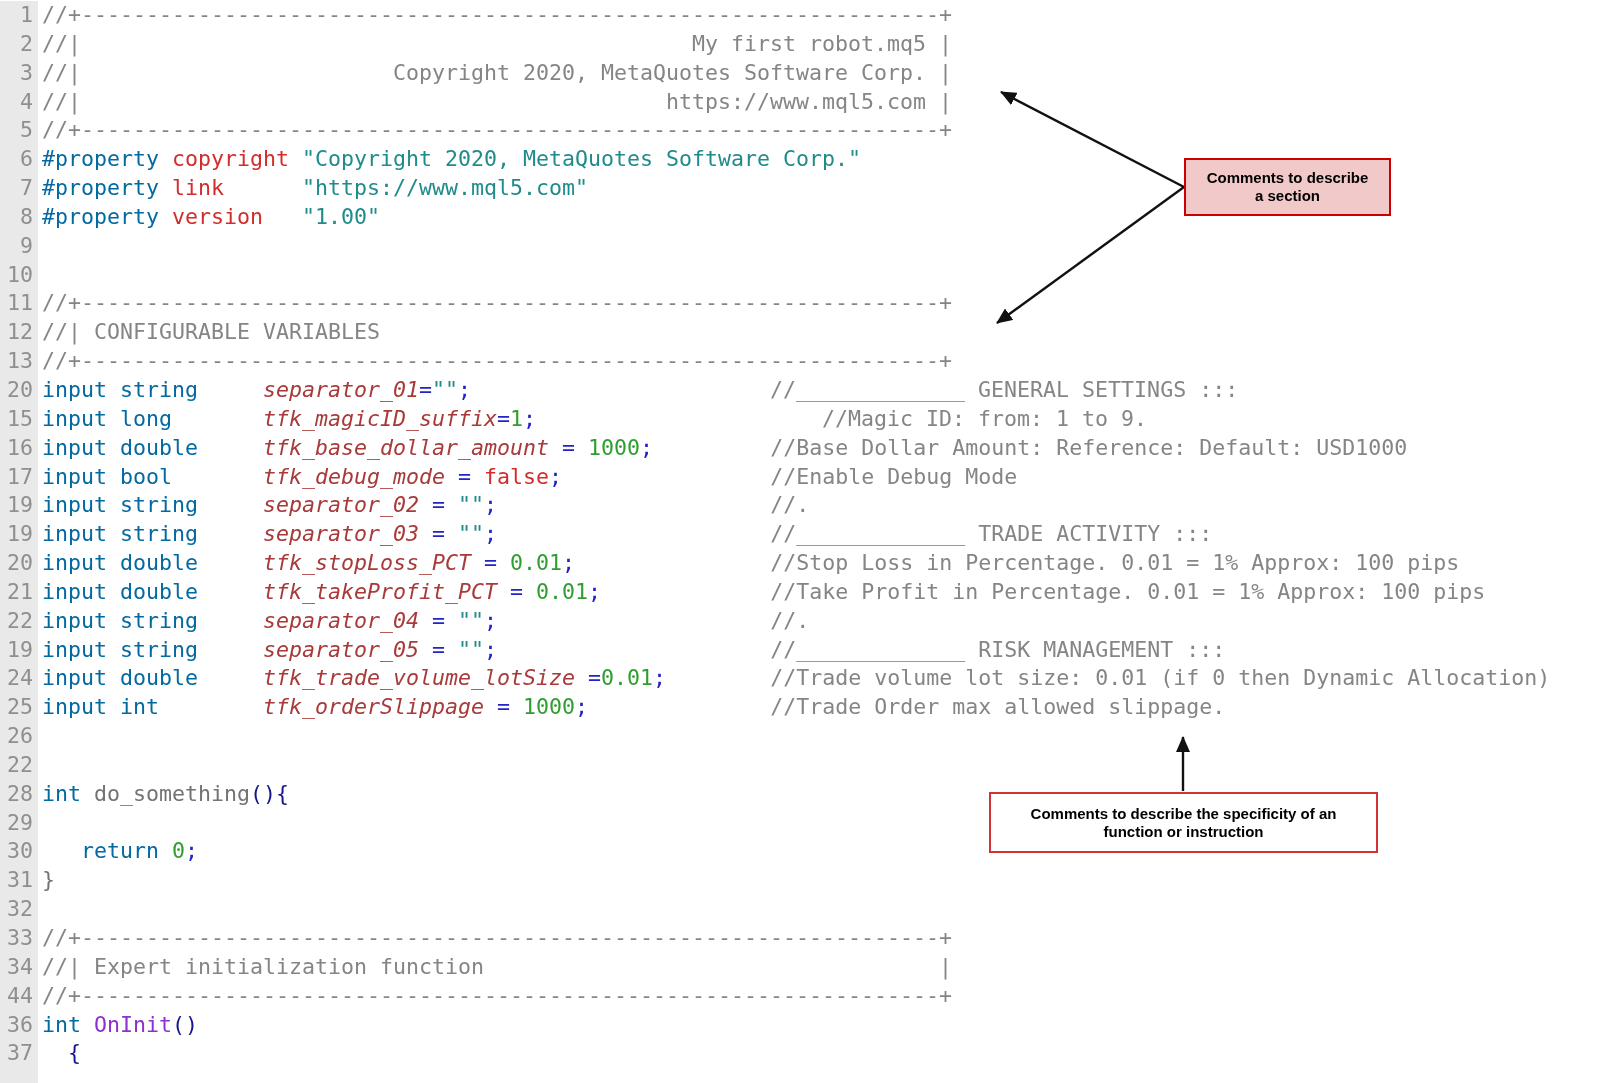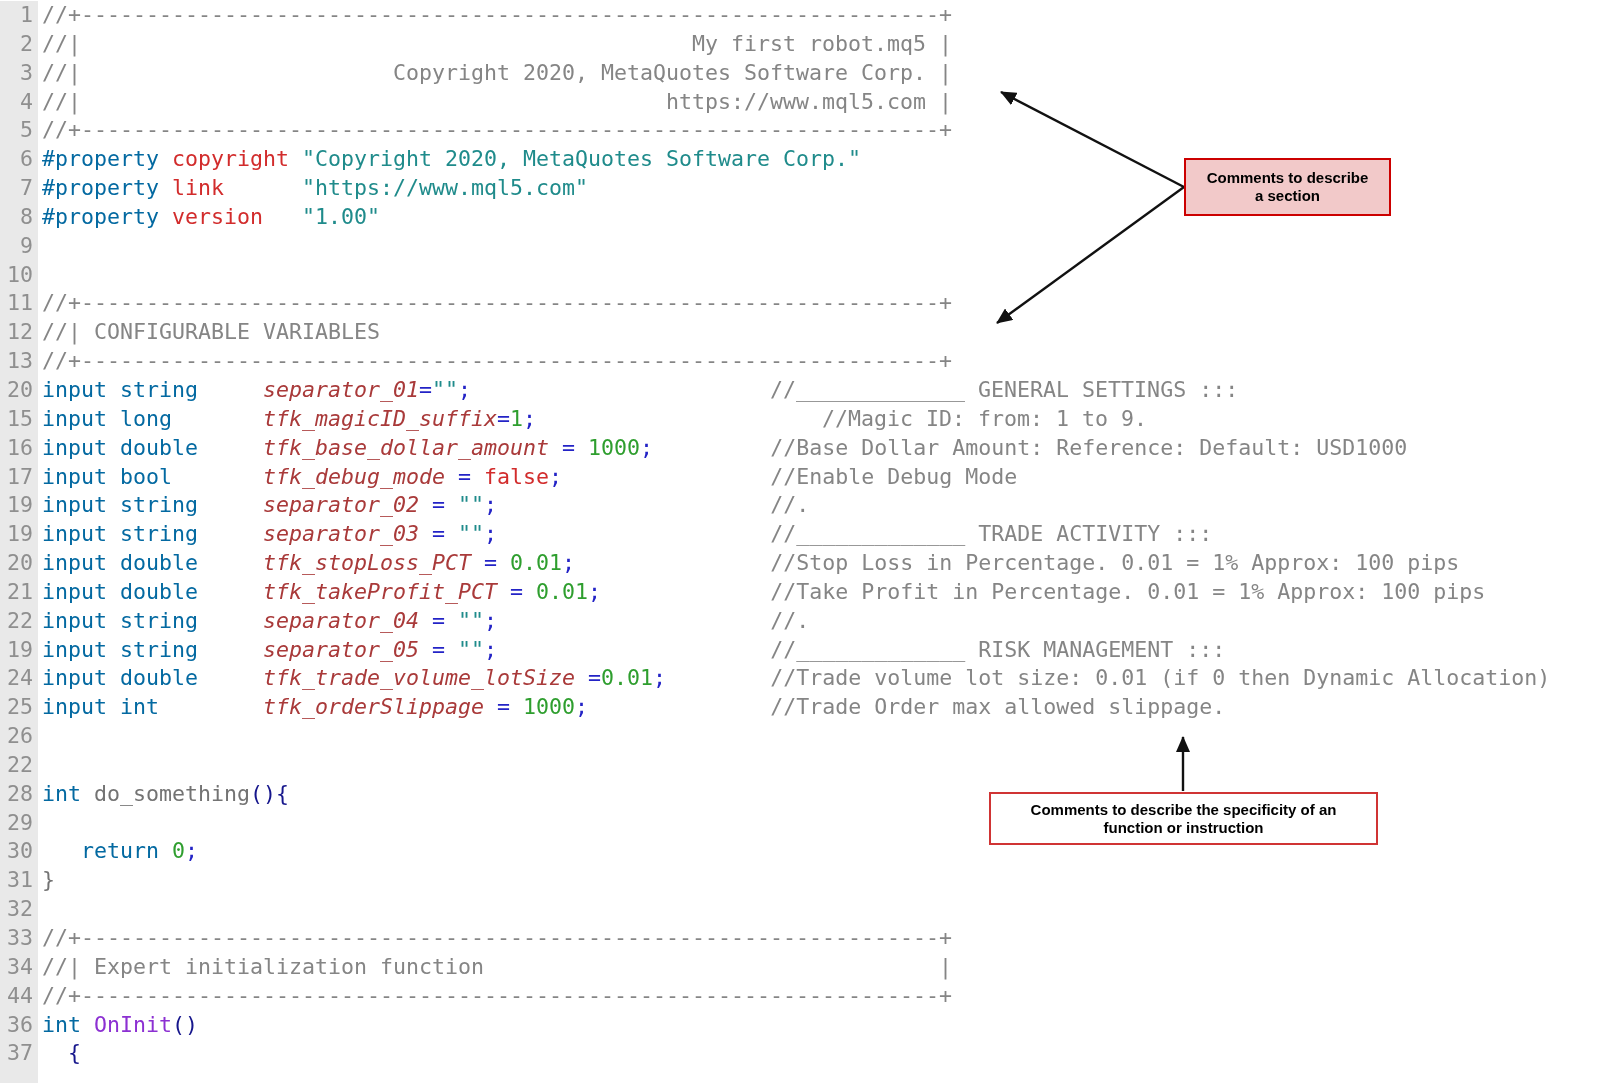--- a/index.html
+++ b/index.html
@@ -30,21 +30,21 @@
   .s-pl{color:#737373;}
   .s-pu{color:#16168c;}
   .overlay{position:absolute;left:0;top:0;width:1608px;height:1083px;pointer-events:none;}
   .callout{
     position:absolute;box-sizing:border-box;
     font-family:"Liberation Sans",sans-serif;font-weight:bold;font-size:15px;
     line-height:18px;color:#000;text-align:center;
     display:flex;flex-direction:column;justify-content:center;
   }
   .c1{left:1184px;top:158px;width:207px;height:58px;background:#f2c9c9;border:2px solid #cc0000;}
-  .c2{left:989px;top:792px;width:389px;height:53px;background:#ffffff;border:2px solid #d03434;}
+  .c2{left:989px;top:792px;width:389px;height:61px;background:#ffffff;border:2px solid #d03434;}
 </style>
 </head>
 <body>
 
 <div class="editor">
   <div class="gutter" id="gutter">
       <div class="ln">1</div>
       <div class="ln">2</div>
       <div class="ln">3</div>
       <div class="ln">4</div>

